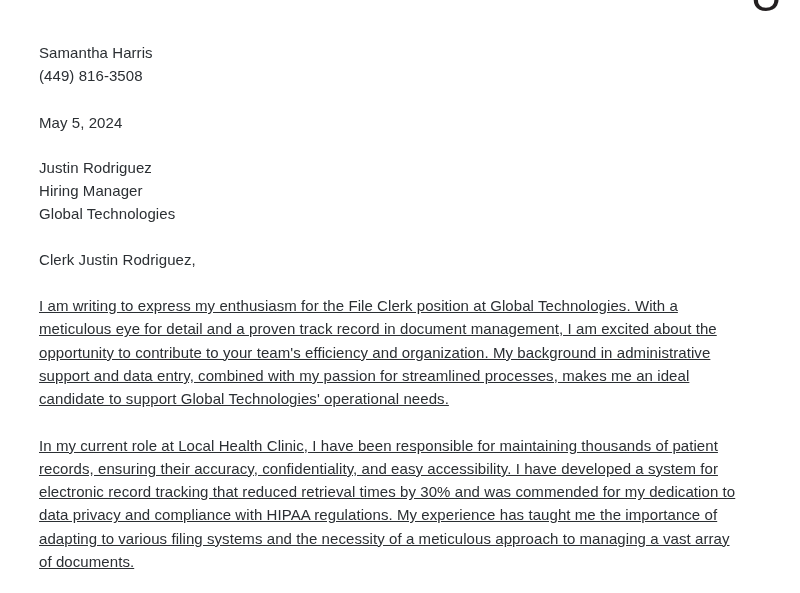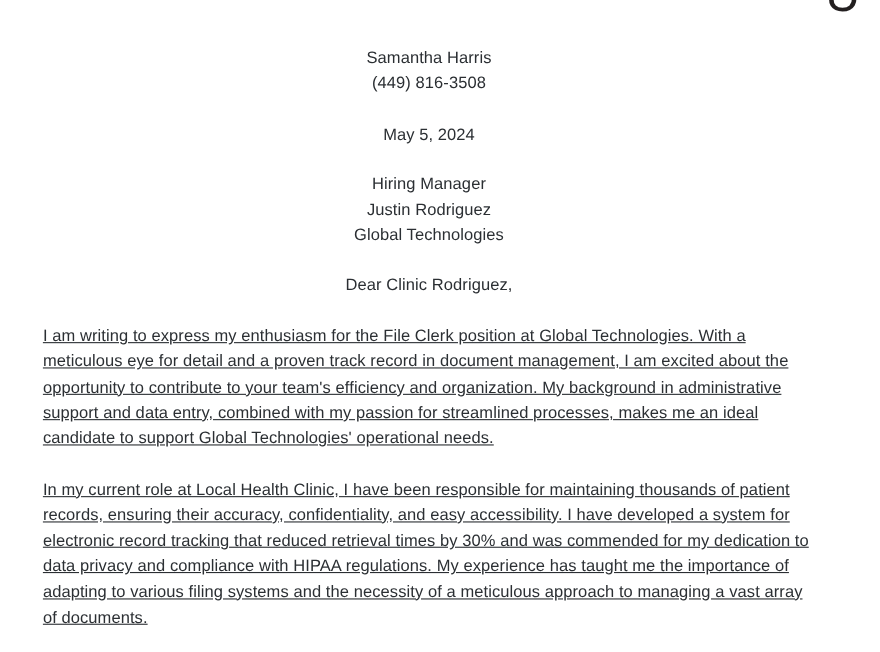--- a/index.html
+++ b/index.html
@@ -37,21 +37,20 @@
     width: 702px;
   }
 
   .line,
   .para {
     font-size: 15px;
     line-height: 23.3px;
     letter-spacing: 0.005em;
     color: #2b2f33;
     margin: 0;
-    text-align: center;
   }
 
   .para {
     text-align: left;
     max-width: 702px;
     text-decoration: underline;
   }
 
   .gap-sm { height: 23px; }
   .gap-md { height: 22px; }
@@ -71,28 +70,28 @@
     <div class="line">(449) 816-3508</div>
   </div>
 
   <div class="gap-sm"></div>
 
   <div class="line">May 5, 2024</div>
 
   <div class="gap-md"></div>
 
   <div class="recipient-block">
+    <div class="line">Justin Rodriguez</div>
     <div class="line">Hiring Manager</div>
-    <div class="line">Justin Rodriguez</div>
     <div class="line">Global Technologies</div>
   </div>
 
   <div class="gap-md"></div>
 
-  <div class="line">Dear Clinic Rodriguez,</div>
+  <div class="line">Clerk Justin Rodriguez,</div>
 
   <div class="gap-lg"></div>
 
   <p class="para">I am writing to express my enthusiasm for the File Clerk position at Global Technologies. With a meticulous eye for detail and a proven track record in document management, I am excited about the opportunity to contribute to your team's efficiency and organization. My background in administrative support and data entry, combined with my passion for streamlined processes, makes me an ideal candidate to support Global Technologies' operational needs.</p>
 
   <div class="gap-lg"></div>
 
   <p class="para">In my current role at Local Health Clinic, I have been responsible for maintaining thousands of patient records, ensuring their accuracy, confidentiality, and easy accessibility. I have developed a system for electronic record tracking that reduced retrieval times by 30% and was commended for my dedication to data privacy and compliance with HIPAA regulations. My experience has taught me the importance of adapting to various filing systems and the necessity of a meticulous approach to managing a vast array of documents.</p>
 
 </div>

